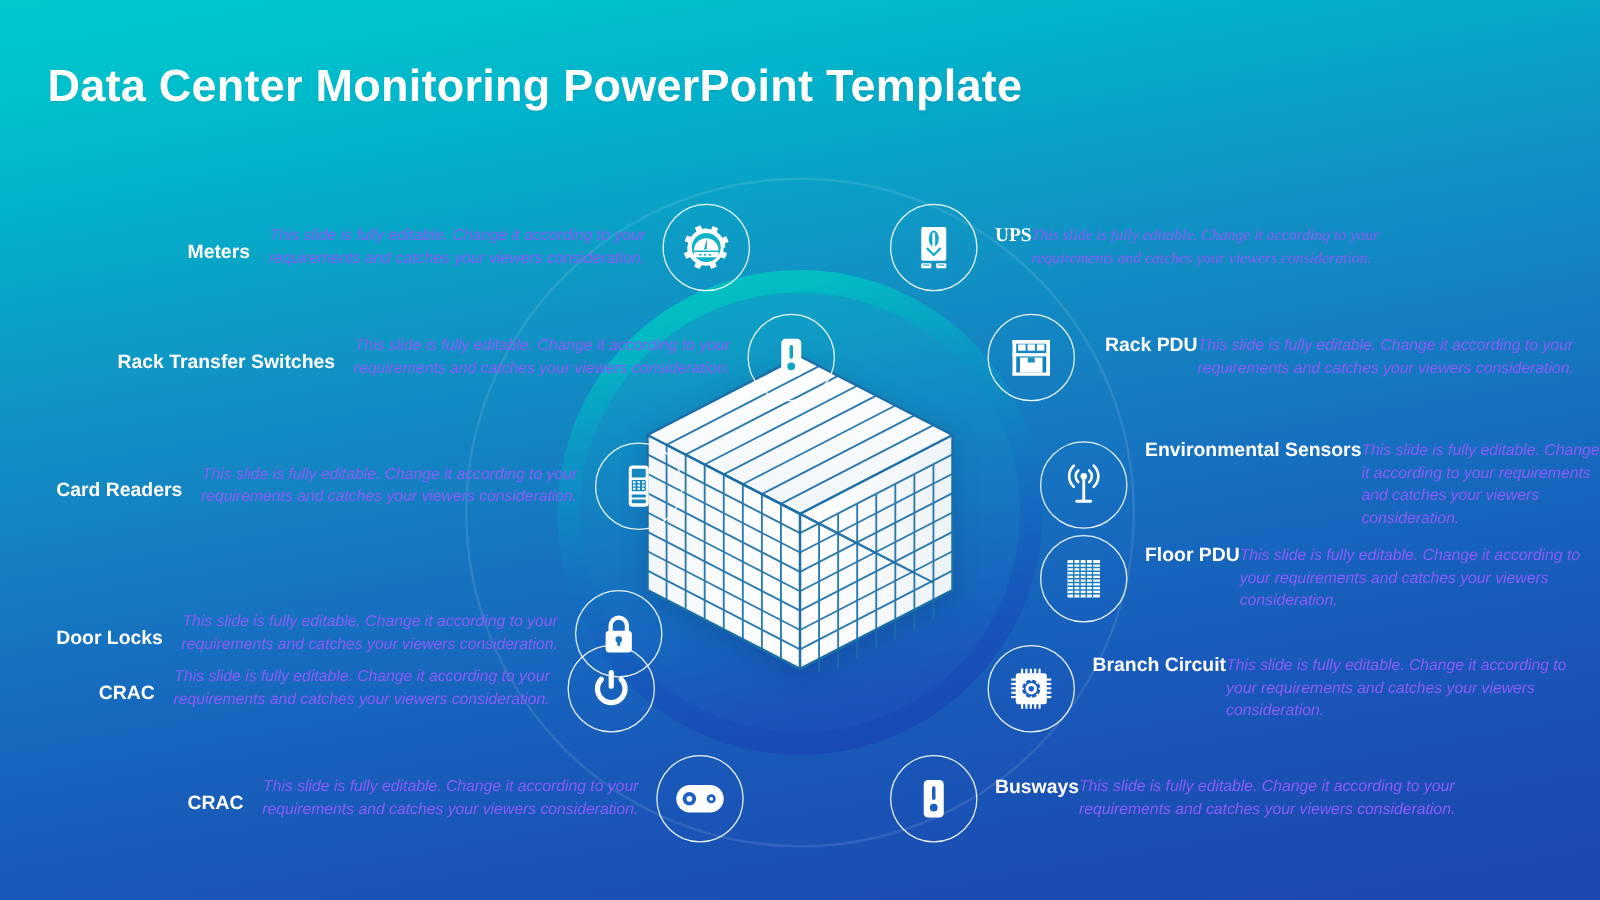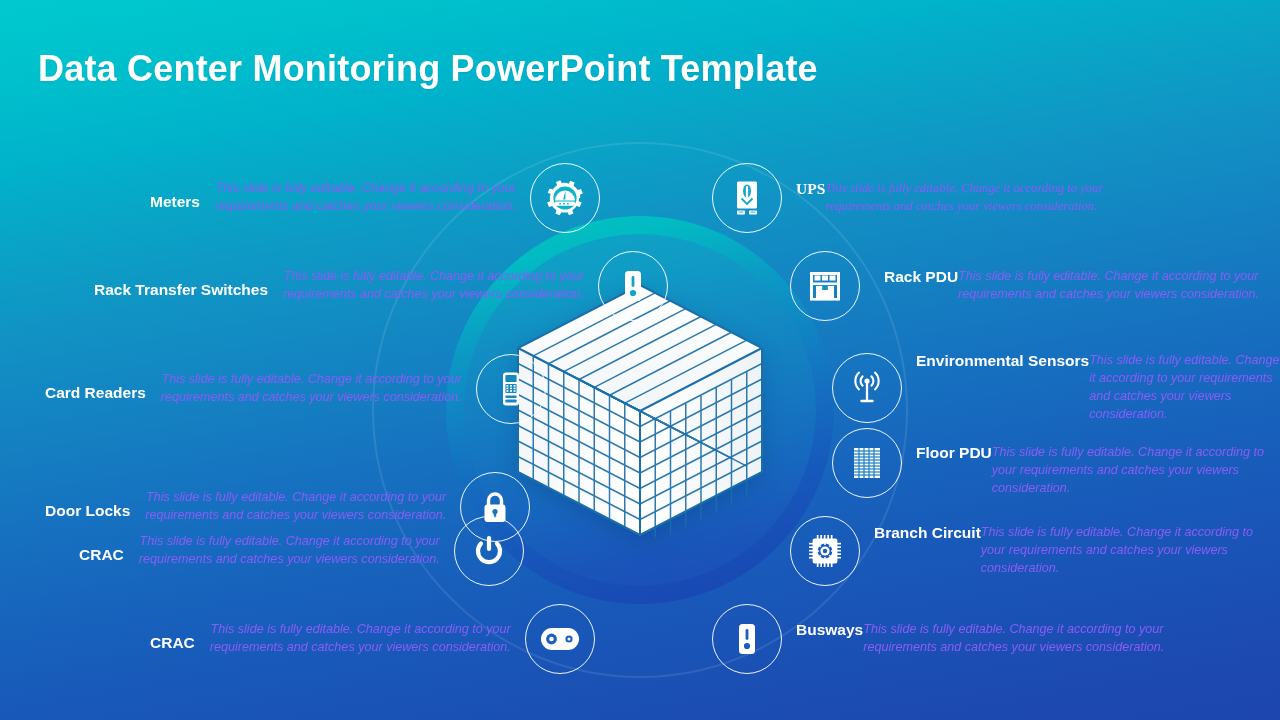--- a/index.html
+++ b/index.html
@@ -392,21 +392,21 @@
       <path d="M18 13.4 18 31" stroke-width="2.3"></path>
       <path d="M12.4 31h11.2" stroke-width="2.3"></path>
     </svg>
   </div>
   <div class="txt">
     <div class="ttl">Environmental Sensors</div>
     <div class="desc">This slide is fully  editable. Change it according to your requirements and catches your viewers consideration.</div>
   </div>
 </div>
 
-<div class="item right" style="left:832px; top:428px;align-items:flex-end;">
+<div class="item right" style="left:832px; top:428px;">
   <div class="icon-circle">
     <svg width="30" height="32" viewBox="0 0 30 32" fill="none">
       <rect x="2" y="1" width="26" height="30" fill="#fff"></rect>
       <g stroke="#1a7fc0" stroke-width="1.2">
         <path d="M2,4 H28"></path>
           <path d="M2,7 H28"></path>
           <path d="M2,10 H28"></path>
           <path d="M2,13 H28"></path>
         <path d="M2,16 H28"></path>
           <path d="M2,19 H28"></path>

